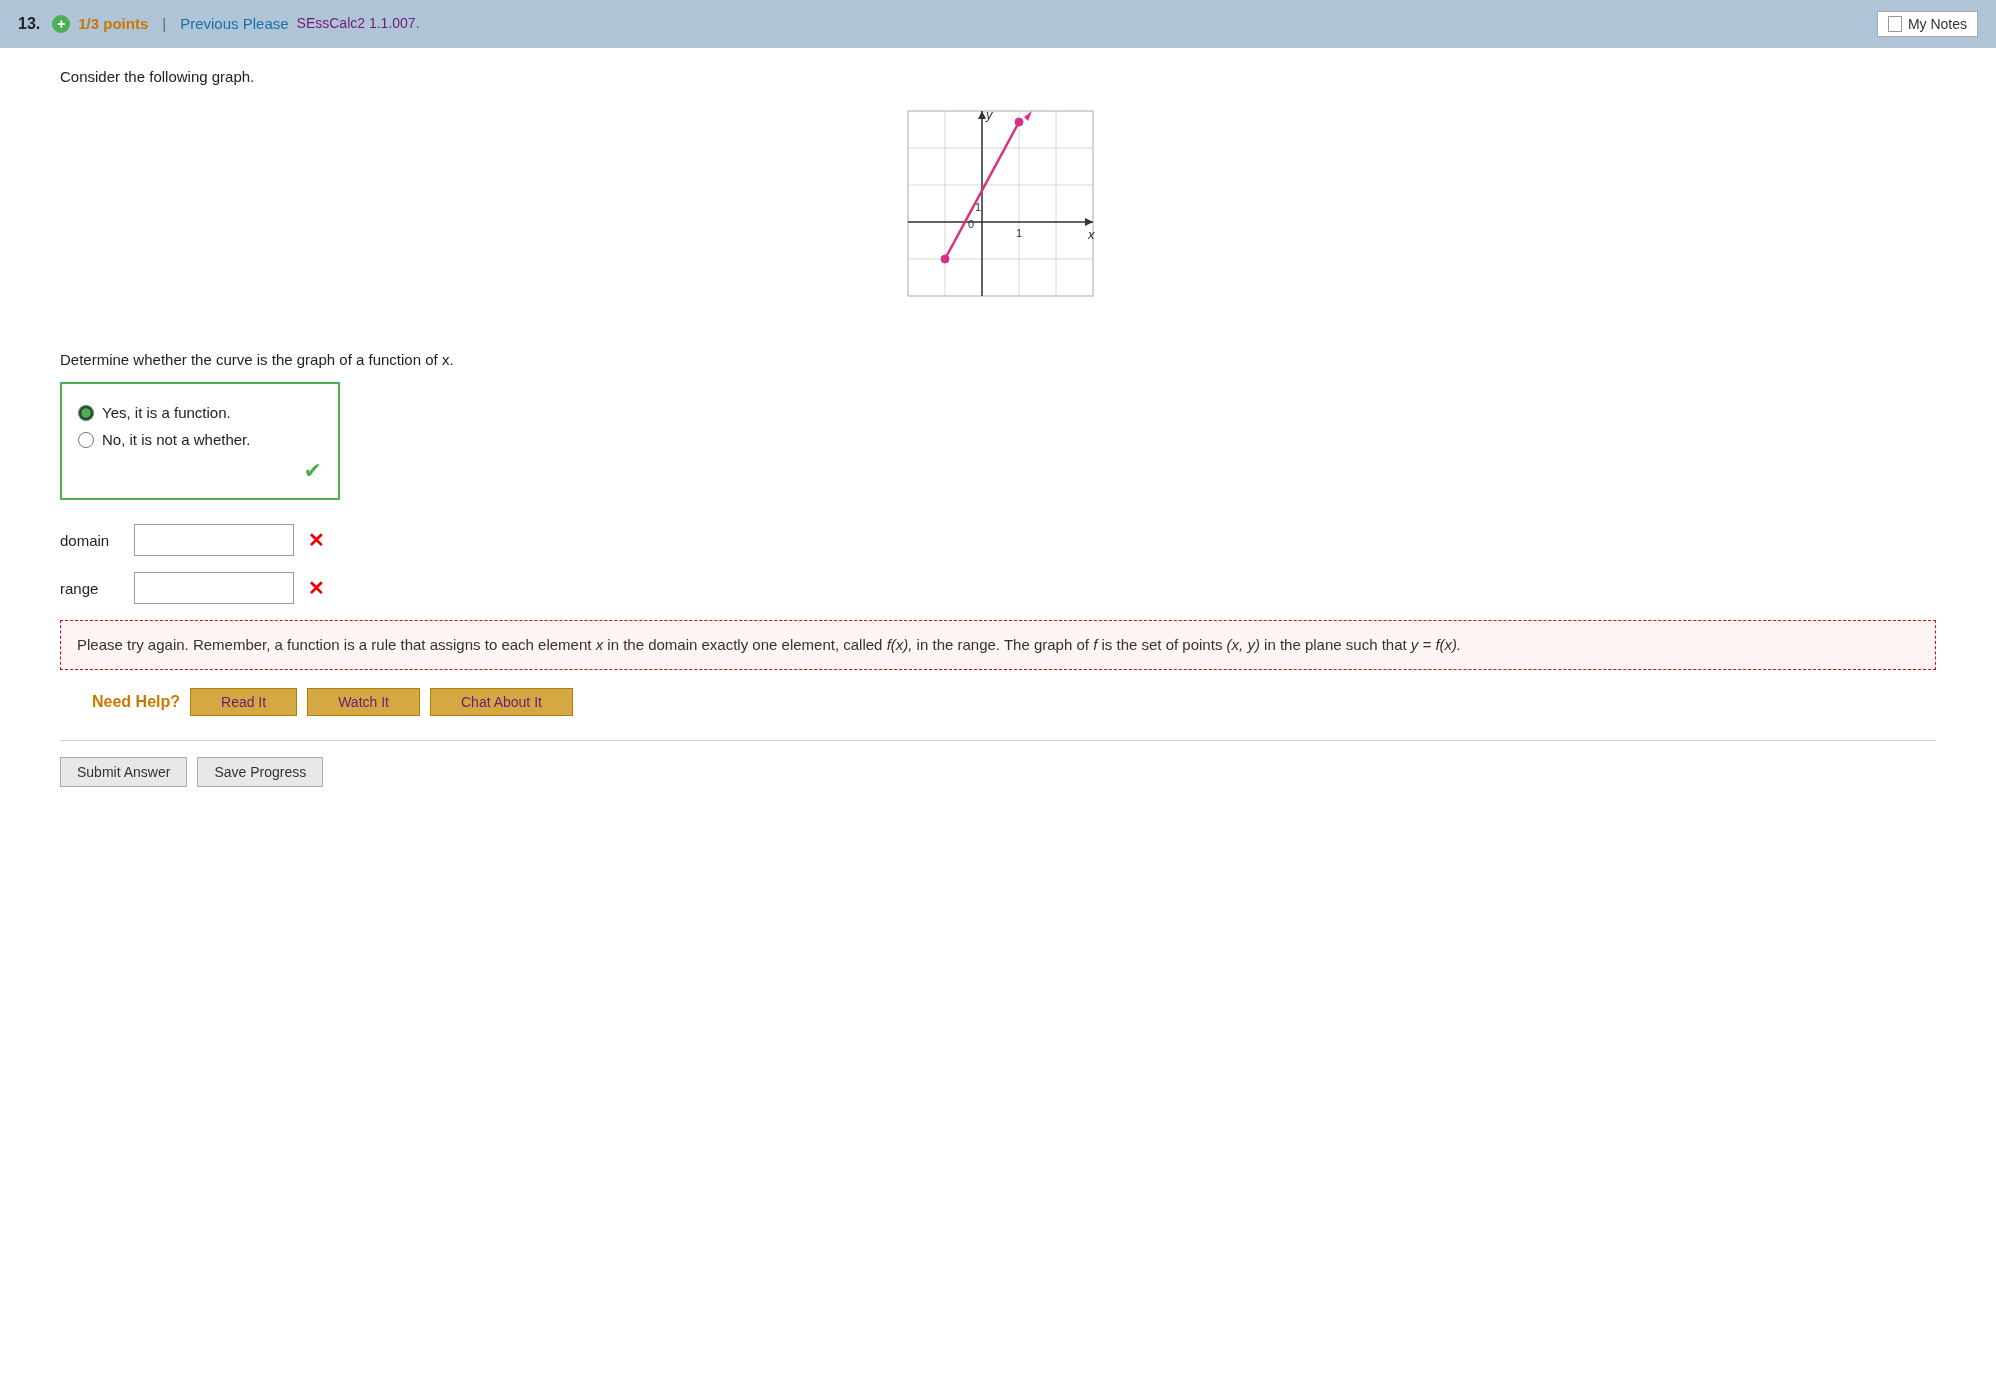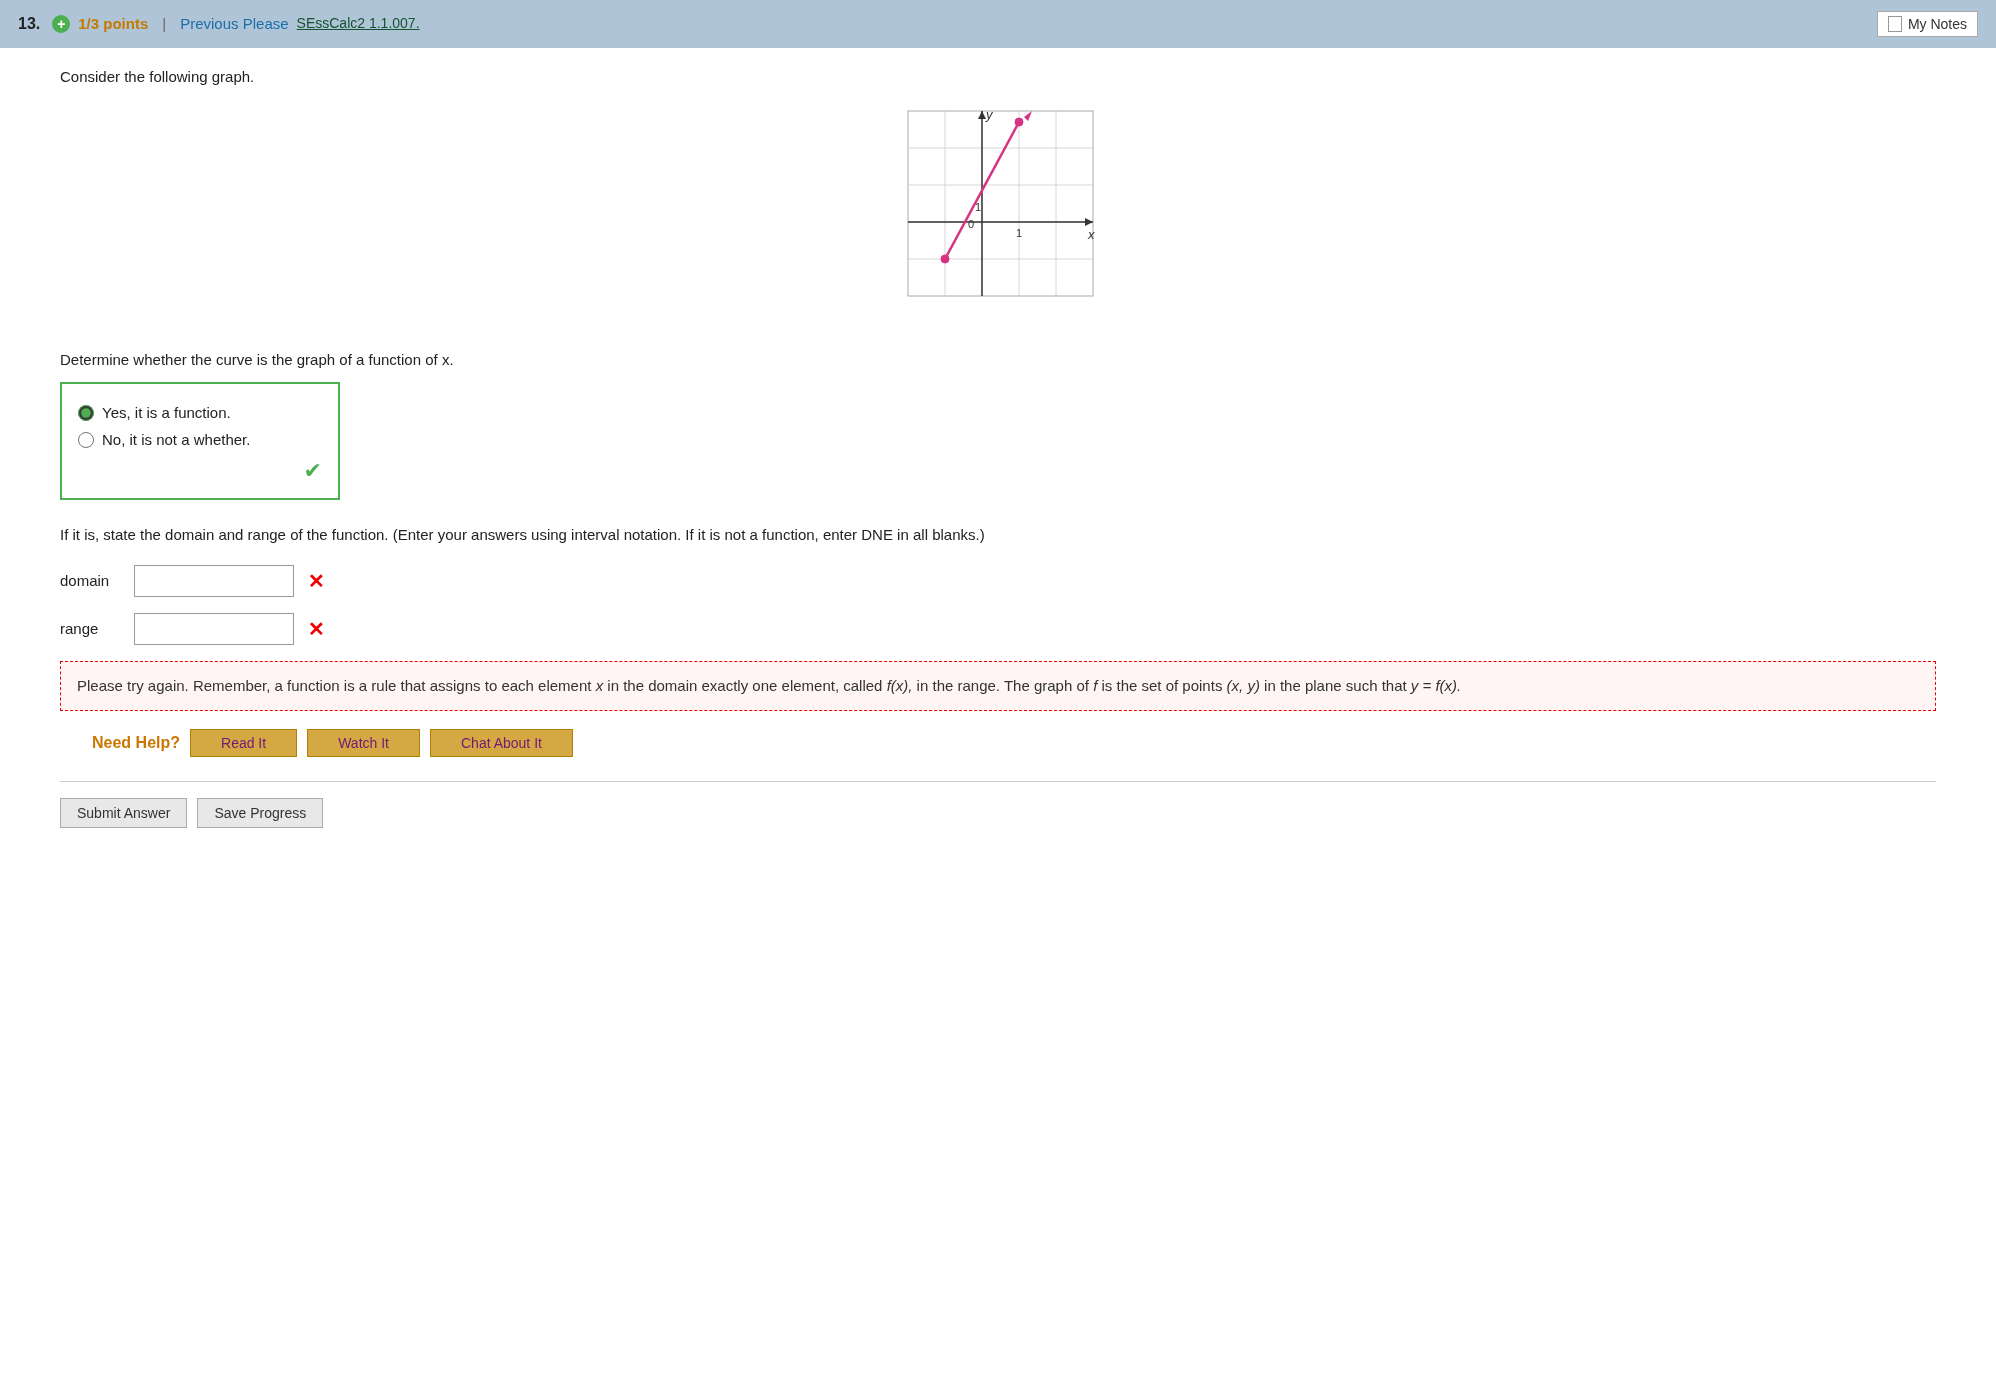--- a/index.html
+++ b/index.html
@@ -49,22 +49,21 @@
       color: #666;
       margin: 0 6px;
     }
     .prev-answers-link {
       color: #1a6fa8;
       text-decoration: none;
       font-size: 15px;
     }
     .course-code {
       font-size: 14px;
-      color: #14532d;
-      text-decoration: underline;
+      color: #701a75;
     }
     .my-notes-btn {
       display: flex;
       align-items: center;
       gap: 6px;
       background: white;
       border: 1px solid #aaa;
       padding: 4px 10px;
       font-size: 14px;
       cursor: pointer;
@@ -299,21 +298,20 @@
     <div class="radio-option">
       <input type="radio" class="radio-input" name="function-choice" id="no-radio" style="">
       <label for="no-radio">No, it is not a whether.</label>
     </div>
     <div class="checkmark-area">
       <span class="green-check">✔</span>
     </div>
   </div>
 
   
-  <p class="instructions-text">If it is, state the domain and range of the function. (Enter your answers using interval notation. If it is not a function, enter DNE in all blanks.)</p>
 
   
   <div class="input-row">
     <span class="input-label">domain</span>
     <input type="text" class="answer-input" value="" style="">
     <span class="red-x">✕</span>
   </div>
 
   
   <div class="input-row">

